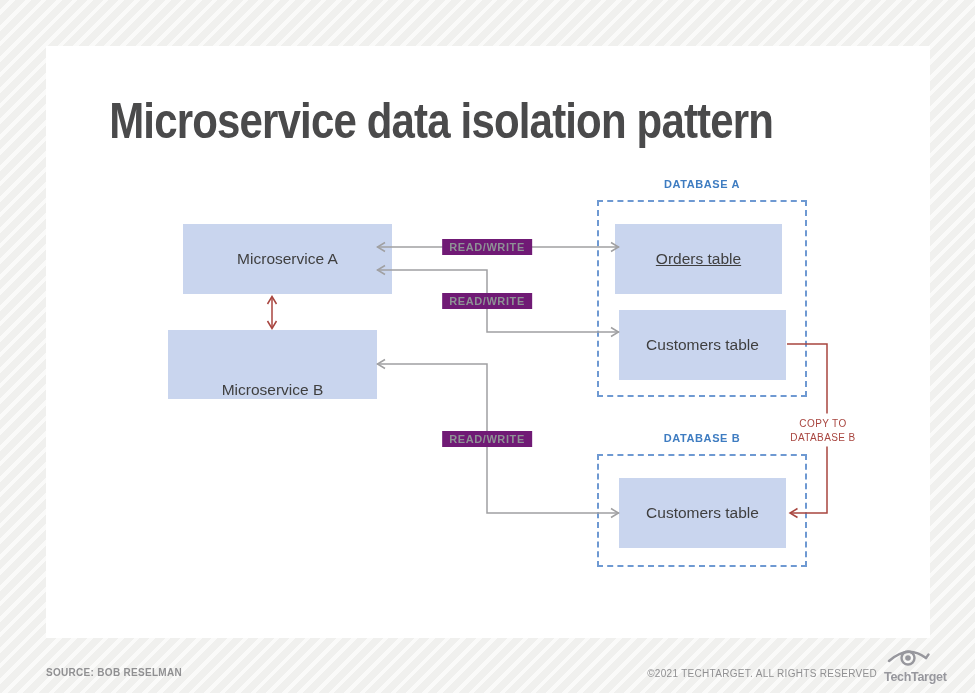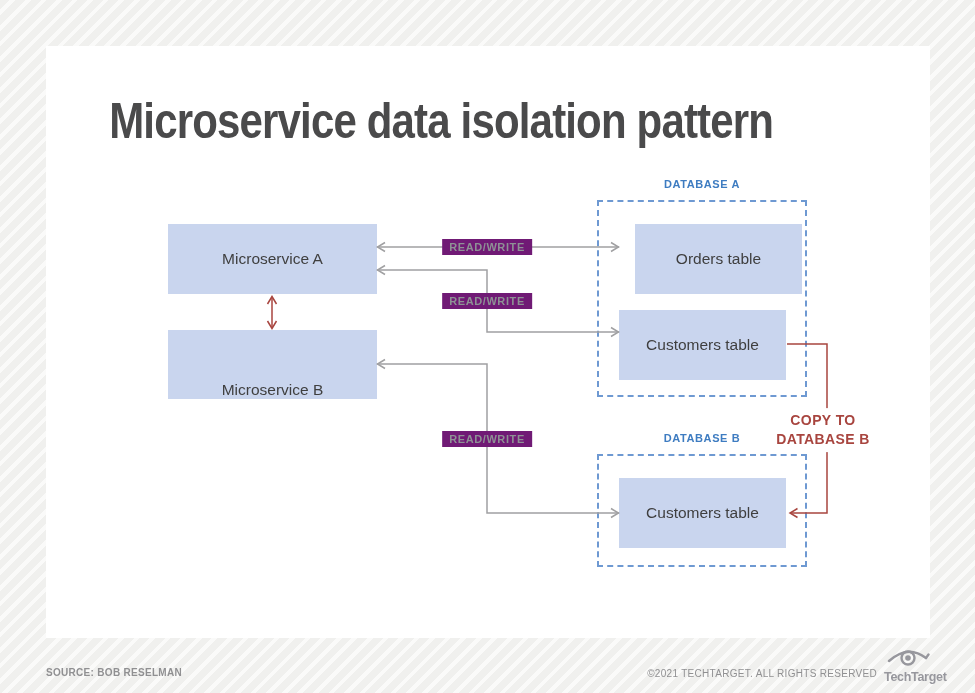--- a/index.html
+++ b/index.html
@@ -41,23 +41,23 @@
   .node {
     position: absolute;
     background: #c9d5ee;
     color: #3f3f3f;
     font-size: 15.5px;
     display: flex;
     align-items: center;
     justify-content: center;
     text-align: center;
   }
-  .ms-a { left: 168px; top: 224px; width: 209px; height: 70px; }
+  .ms-a { left: 183px; top: 224px; width: 209px; height: 70px; }
   .ms-b { left: 168px; top: 330px; width: 209px; height: 69px; align-items: flex-end; }
-  .orders-a { left: 635px; top: 224px; width: 167px; height: 70px; }
+  .orders-a { left: 615px; top: 224px; width: 167px; height: 70px; text-decoration: underline; }
   .cust-a  { left: 619px; top: 310px; width: 167px; height: 70px; }
   .cust-b  { left: 619px; top: 478px; width: 167px; height: 70px; }
 
   .db-frame {
     position: absolute;
     border: 2px dashed #6e99d2;
   }
   .db-a-frame { left: 597px; top: 200px; width: 210px; height: 197px; }
   .db-b-frame { left: 597px; top: 454px; width: 210px; height: 113px; }
 
@@ -97,22 +97,22 @@
   .rw-mid { left: 487px; top: 301px; }
   .rw-bot { left: 487px; top: 439px; }
 
   .copy-label {
     position: absolute;
     left: 823px; top: 430px;
     transform: translate(-50%, -50%);
     background: #ffffff;
     padding: 3px 2px;
     color: #a8453f;
-    font-size: 14px;
-    font-weight: bold;
+    font-size: 10px;
+    font-weight: normal;
     letter-spacing: 0.4px;
     line-height: 1.35;
     text-align: center;
     white-space: nowrap;
     z-index: 3;
   }
 
   .footer-source {
     position: absolute;
     left: 46px; top: 667px;

